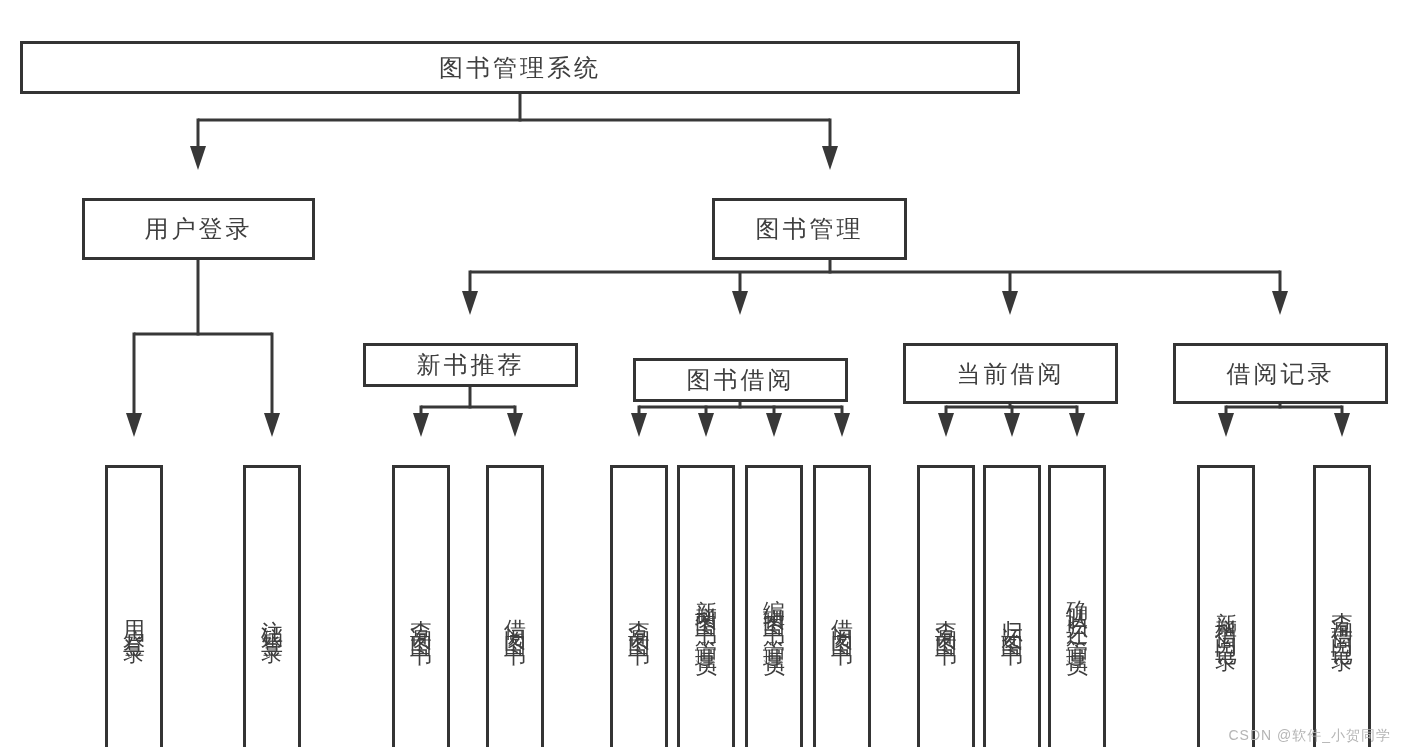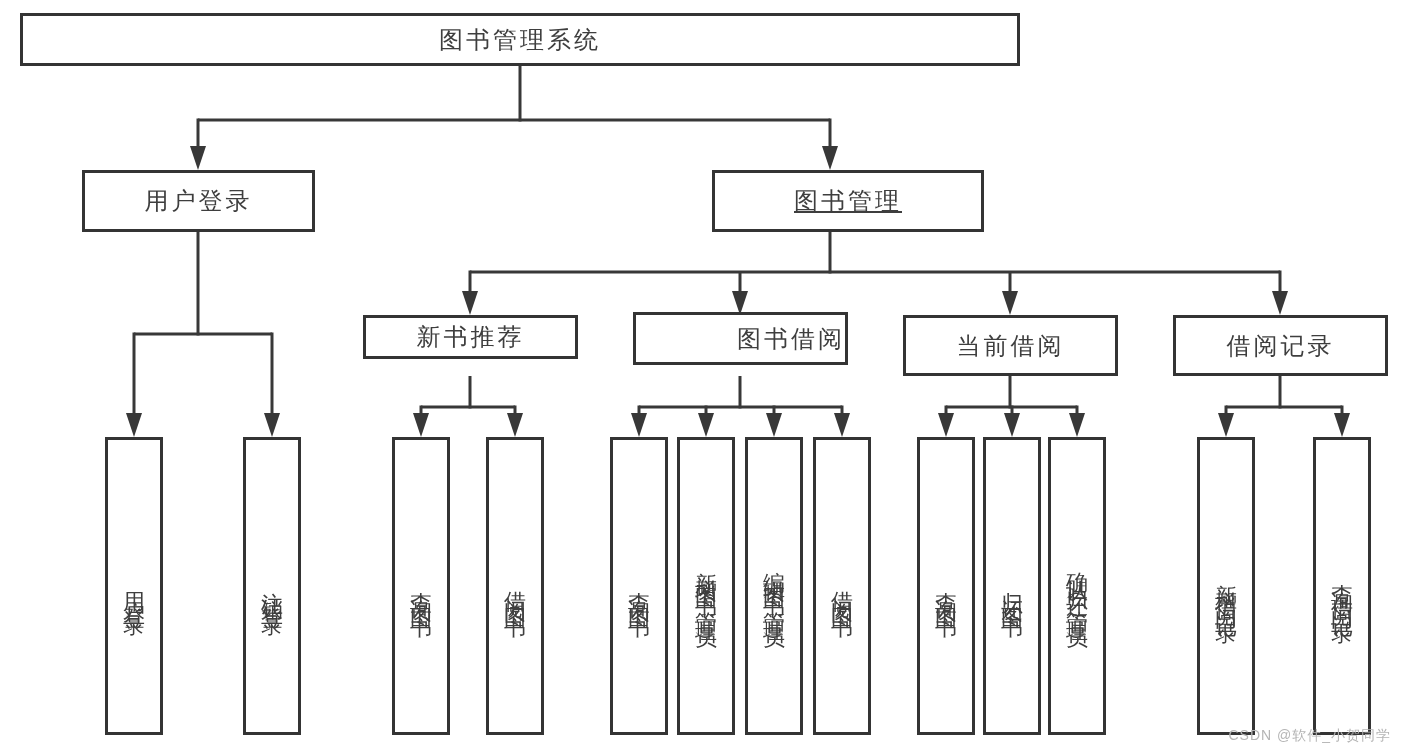--- a/index.html
+++ b/index.html
@@ -7,21 +7,21 @@
     position:relative; width:1405px; height:747px; background:#ffffff;
     font-family:"Liberation Sans", sans-serif; overflow:hidden;
   }
   svg.connectors { position:absolute; left:0; top:0; z-index:1; }
   svg.connectors line { stroke:#383838; stroke-width:3; }
   svg.connectors polygon { fill:#383838; }
   .node {
     position:absolute; box-sizing:border-box;
     border:3px solid #343434; background:#ffffff;
     display:flex; align-items:center; justify-content:center;
-    color:#3e3e3e; z-index:2;
+    color:#3e3e3e; z-index:2;margin-top:28px;
   }
   .h-label { font-size:24px; letter-spacing:3px; white-space:nowrap; }
   .leaf .v-label {
     writing-mode:vertical-rl; text-orientation:mixed;
     font-size:22px; letter-spacing:8px; line-height:1; margin-bottom:-8px;
   }
   .watermark {
     position:absolute; right:14px; bottom:2px; z-index:3;
     font-size:14px; color:#b5b5b5; letter-spacing:1px; white-space:nowrap;
   }
@@ -100,28 +100,28 @@
     </g>
   </svg>
 
   <div class="node" style="left:20px; top:13px; width:1000px; height:53px;">
     <span class="h-label">图书管理系统</span>
   </div>
 
   <div class="node" style="left:82px; top:170px; width:233px; height:62px;">
     <span class="h-label">用户登录</span>
   </div>
-  <div class="node" style="left:712px; top:170px; width:272px; height:62px;text-decoration:underline;">
+  <div class="node" style="left:712px; top:170px; width:195px; height:62px;">
     <span class="h-label">图书管理</span>
   </div>
 
   <div class="node" style="left:363px; top:315px; width:215px; height:44px;">
     <span class="h-label">新书推荐</span>
   </div>
-  <div class="node" style="left:633px; top:312px; width:215px; height:53px;justify-content:flex-end;">
+  <div class="node" style="left:633px; top:330px; width:215px; height:44px;">
     <span class="h-label">图书借阅</span>
   </div>
   <div class="node" style="left:903px; top:315px; width:215px; height:61px;align-items:center;">
     <span class="h-label">当前借阅</span>
   </div>
   <div class="node" style="left:1173px; top:315px; width:215px; height:61px;">
     <span class="h-label">借阅记录</span>
   </div>
 
   <div class="node leaf" style="left:105px; top:437px; width:58px; height:298px;">

